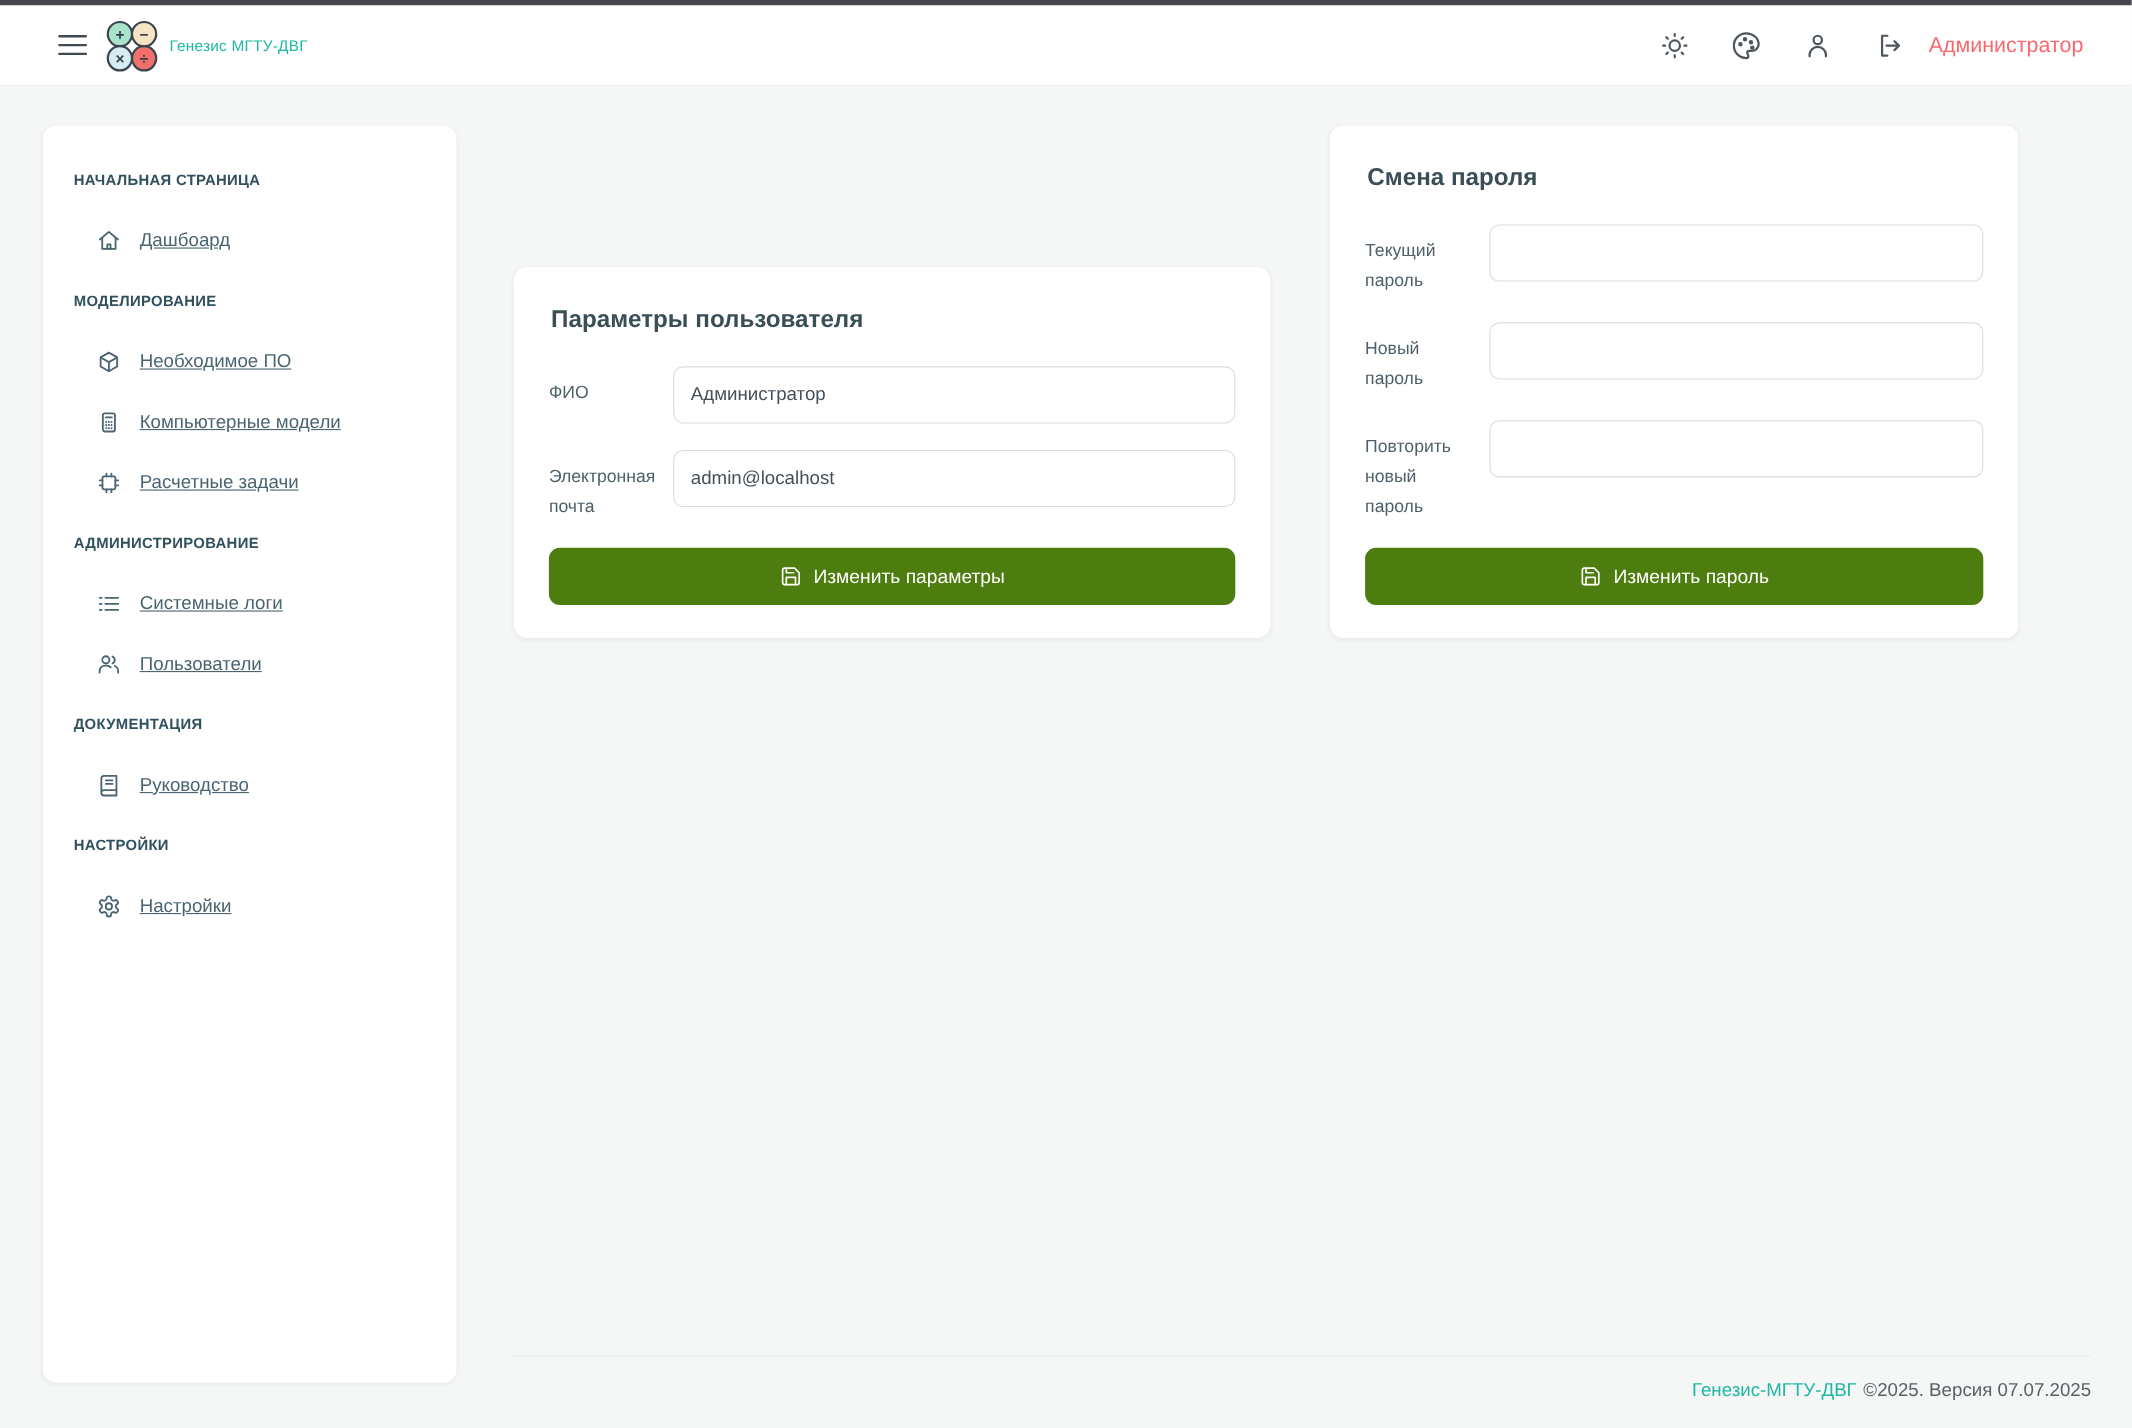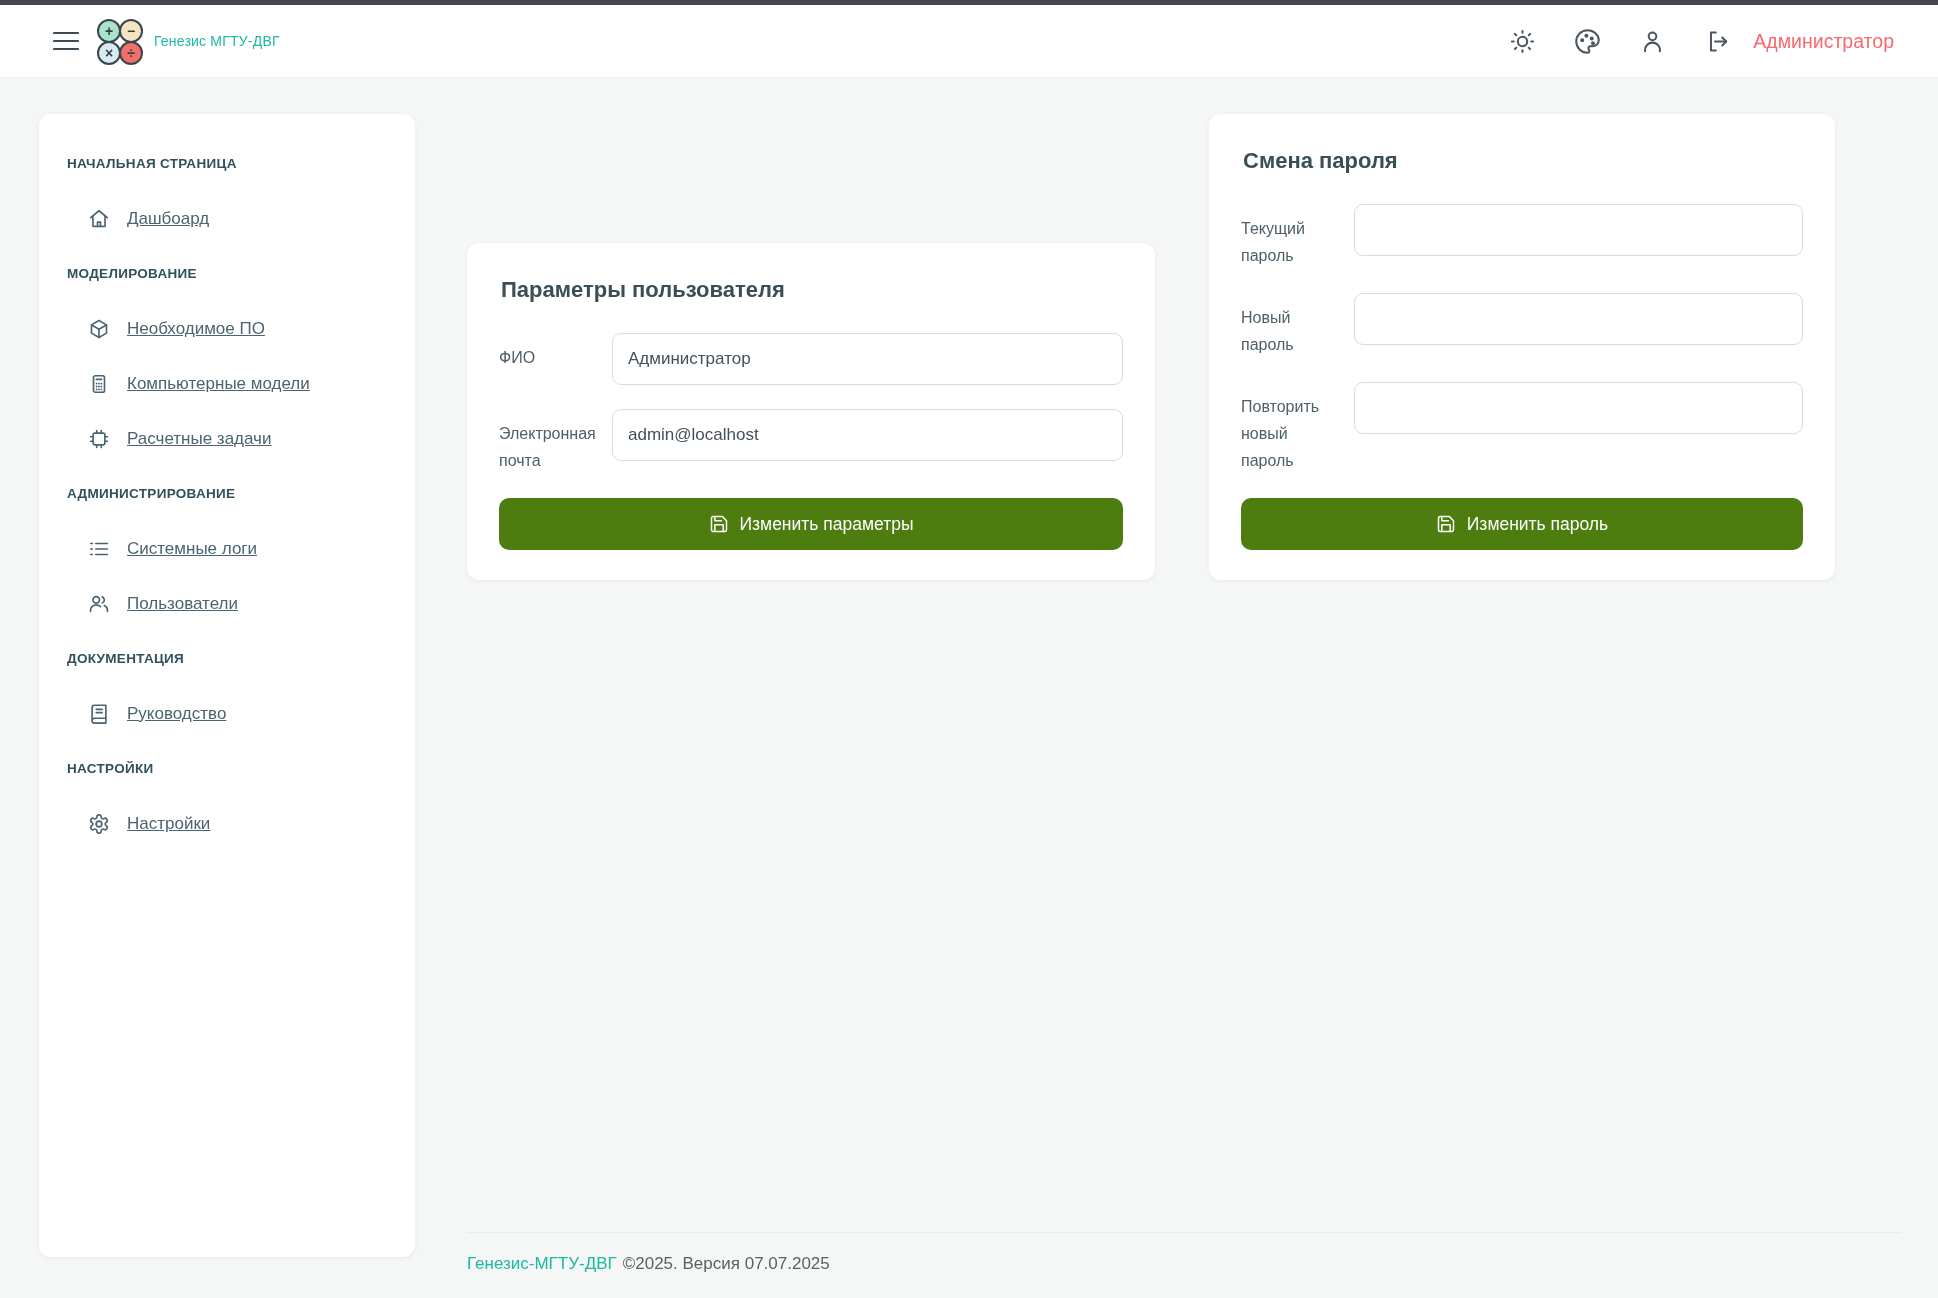--- a/index.html
+++ b/index.html
@@ -71,21 +71,21 @@
   }
   .btn {
     width:100%; height:52px; border:none; border-radius:10px; background:#4d7c0f;
     color:#fff; font-size:17.5px; font-family:inherit; cursor:pointer;
     display:flex; align-items:center; justify-content:center; gap:11px; margin-top:4px;
   }
   .btn svg { width:20px; height:20px; stroke:#ffffff; }
 
   
   .footer {
-    margin-top:auto; border-top:1px solid #e9edec; text-align:left;
+    margin-top:auto; border-top:1px solid #e9edec; text-align:right;
     padding:21px 0 24px; font-size:17px; color:#596067;
   }
   .footer-link { color:#1eb8a4; margin-right:6px; text-decoration:none; cursor:pointer; }
 </style>
 </head>
 <body>
 
 <div class="topbar"></div>
 
 <header class="header">

